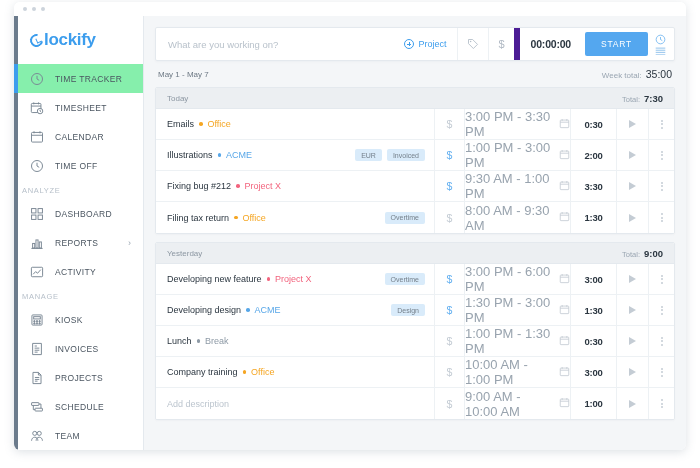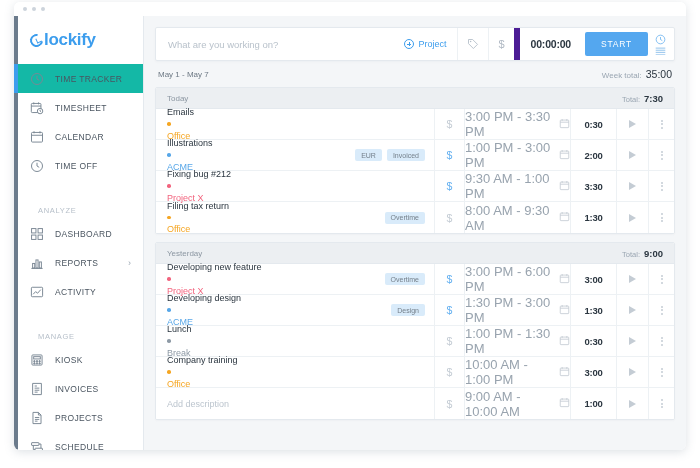--- a/index.html
+++ b/index.html
@@ -74,21 +74,21 @@
   }
 
   .nav-item {
     height: 29px;
     display: flex; align-items: center;
     padding-left: 16px;
     gap: 11px;
     cursor: pointer;
     position: relative;
   }
-  .nav-item.active { background: #14b8a6; }
+  .nav-item.active { background: #86efac; }
   .nav-item.active::before {
     content: "";
     position: absolute; left: 0; top: 0; bottom: 0;
     width: 4px; background: #3c9ded;
   }
   .nav-label {
     font-size: 8.5px;
     color: #4a5560;
     letter-spacing: 0.35px;
     white-space: nowrap;
@@ -96,22 +96,22 @@
   .nav-icon { width: 14px; height: 14px; flex: 0 0 14px; color: #7a8794; }
   .nav-icon svg { display: block; width: 14px; height: 14px; }
   .nav-chevron {
     margin-left: auto; margin-right: 12px;
     font-size: 9px; color: #9aa6b2;
   }
   .section-label {
     font-size: 7.5px;
     color: #b6bfc9;
     letter-spacing: 0.7px;
-    padding-left: 24px;
-    margin-top: 26px; margin-bottom: 4px;
+    padding-left: 8px;
+    margin-top: 6px; margin-bottom: 4px;
   }
 
   
   .main {
     flex: 1;
     background: #f4f6f8;
     padding: 11px 11px 0 11px;
     overflow: hidden;
   }
 
@@ -219,23 +219,22 @@
     height: 31px;
     display: flex; align-items: center;
     border-bottom: 1px solid #edf1f4;
     background: #fff;
   }
   .entry:last-child { border-bottom: none; }
   .entry-desc {
     padding-left: 11px;
     font-size: 9px;
     color: #2b3640;
-    display: flex; align-items: flex-start; gap: 5px;
+    display: flex; align-items: center; gap: 5px;
     white-space: nowrap;
-    flex-direction: column;
   }
   .entry-desc.placeholder { color: #bcc5ce; }
   .proj-dot { width: 3.5px; height: 3.5px; border-radius: 50%; display: inline-block; }
   .proj-name { font-size: 9px; }
   .tags { margin-left: auto; display: flex; gap: 5px; padding-right: 9px; }
   .tag {
     background: #d9ebfa;
     color: #75808b;
     font-size: 7px;
     padding: 2.5px 6px;

